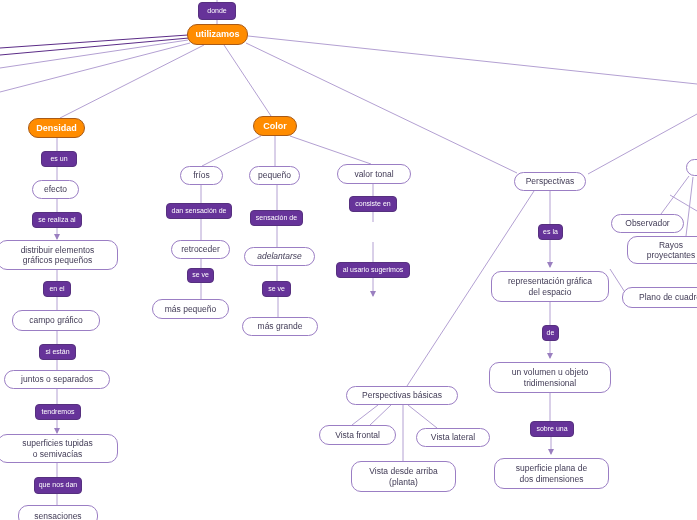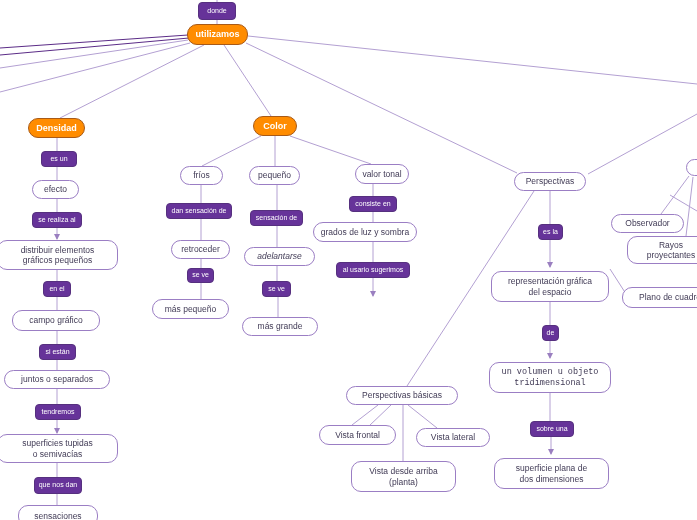--- a/index.html
+++ b/index.html
@@ -105,38 +105,37 @@
     <div class="node linking" style="left: 39px; top: 344px; width: 37px; height: 16px;">si están</div>
     <div class="node concept" style="left: 4px; top: 370px; width: 106px; height: 19px;">juntos o separados</div>
     <div class="node linking" style="left: 35px; top: 404px; width: 46px; height: 16px;">tendremos</div>
     <div class="node concept" style="left: -3px; top: 434px; width: 121px; height: 29px;">superficies tupidas
 o semivacías</div>
     <div class="node linking" style="left: 34px; top: 477px; width: 48px; height: 17px;">que nos dan</div>
     <div class="node concept" style="left: 18px; top: 505px; width: 80px; height: 22px;">sensaciones</div>
     <div class="node topic" style="left: 253px; top: 116px; width: 44px; height: 20px;">Color</div>
     <div class="node concept" style="left: 180px; top: 166px; width: 43px; height: 19px;">fríos</div>
     <div class="node concept" style="left: 249px; top: 166px; width: 51px; height: 19px;">pequeño</div>
-    <div class="node concept" style="left: 337px; top: 164px; width: 54px; height: 20px; margin-left: 18px;">valor tonal</div>
+    <div class="node concept" style="left: 337px; top: 164px; width: 74px; height: 20px;">valor tonal</div>
     <div class="node linking" style="left: 166px; top: 203px; width: 66px; height: 16px;">dan sensación de</div>
     <div class="node concept" style="left: 171px; top: 240px; width: 59px; height: 19px;">retroceder</div>
     <div class="node linking" style="left: 187px; top: 268px; width: 27px; height: 15px;">se ve</div>
     <div class="node concept" style="left: 152px; top: 299px; width: 77px; height: 20px;">más pequeño</div>
     <div class="node linking" style="left: 250px; top: 210px; width: 53px; height: 16px;">sensación de</div>
     <div class="node concept" style="left: 244px; top: 247px; width: 71px; height: 19px; font-style: italic;">adelantarse</div>
     <div class="node linking" style="left: 262px; top: 281px; width: 29px; height: 16px;">se ve</div>
     <div class="node concept" style="left: 242px; top: 317px; width: 76px; height: 19px;">más grande</div>
     <div class="node linking" style="left: 349px; top: 196px; width: 48px; height: 16px;">consiste en</div>
-    <div class="node concept" style="left: 313px; top: 222px; width: 104px; height: 20px;">grados de luz y sombra</div>
     <div class="node linking" style="left: 336px; top: 262px; width: 74px; height: 16px;">al usario sugerimos</div>
     <div class="node concept" style="left: 514px; top: 172px; width: 72px; height: 19px;">Perspectivas</div>
     <div class="node linking" style="left: 538px; top: 224px; width: 25px; height: 16px;">es la</div>
     <div class="node concept" style="left: 491px; top: 271px; width: 118px; height: 31px;">representación gráfica
 del espacio</div>
     <div class="node linking" style="left: 542px; top: 325px; width: 17px; height: 16px;">de</div>
-    <div class="node concept" style="left: 489px; top: 362px; width: 122px; height: 31px; font-family: Liberation Mono, monospace;">un volumen u objeto
+    <div class="node concept" style="left: 489px; top: 362px; width: 122px; height: 31px;">un volumen u objeto
 tridimensional</div>
     <div class="node linking" style="left: 530px; top: 421px; width: 44px; height: 16px;">sobre una</div>
     <div class="node concept" style="left: 494px; top: 458px; width: 115px; height: 31px;">superficie plana de
 dos dimensiones</div>
     <div class="node concept" style="left: 319px; top: 425px; width: 77px; height: 20px;">Vista frontal</div>
     <div class="node concept" style="left: 346px; top: 386px; width: 112px; height: 19px;">Perspectivas básicas</div>
     <div class="node concept" style="left: 416px; top: 428px; width: 74px; height: 19px;">Vista lateral</div>
     <div class="node concept" style="left: 351px; top: 461px; width: 105px; height: 31px;">Vista desde arriba
 (planta)</div>
     <div class="node concept" style="left: 611px; top: 214px; width: 73px; height: 19px;">Observador</div>

